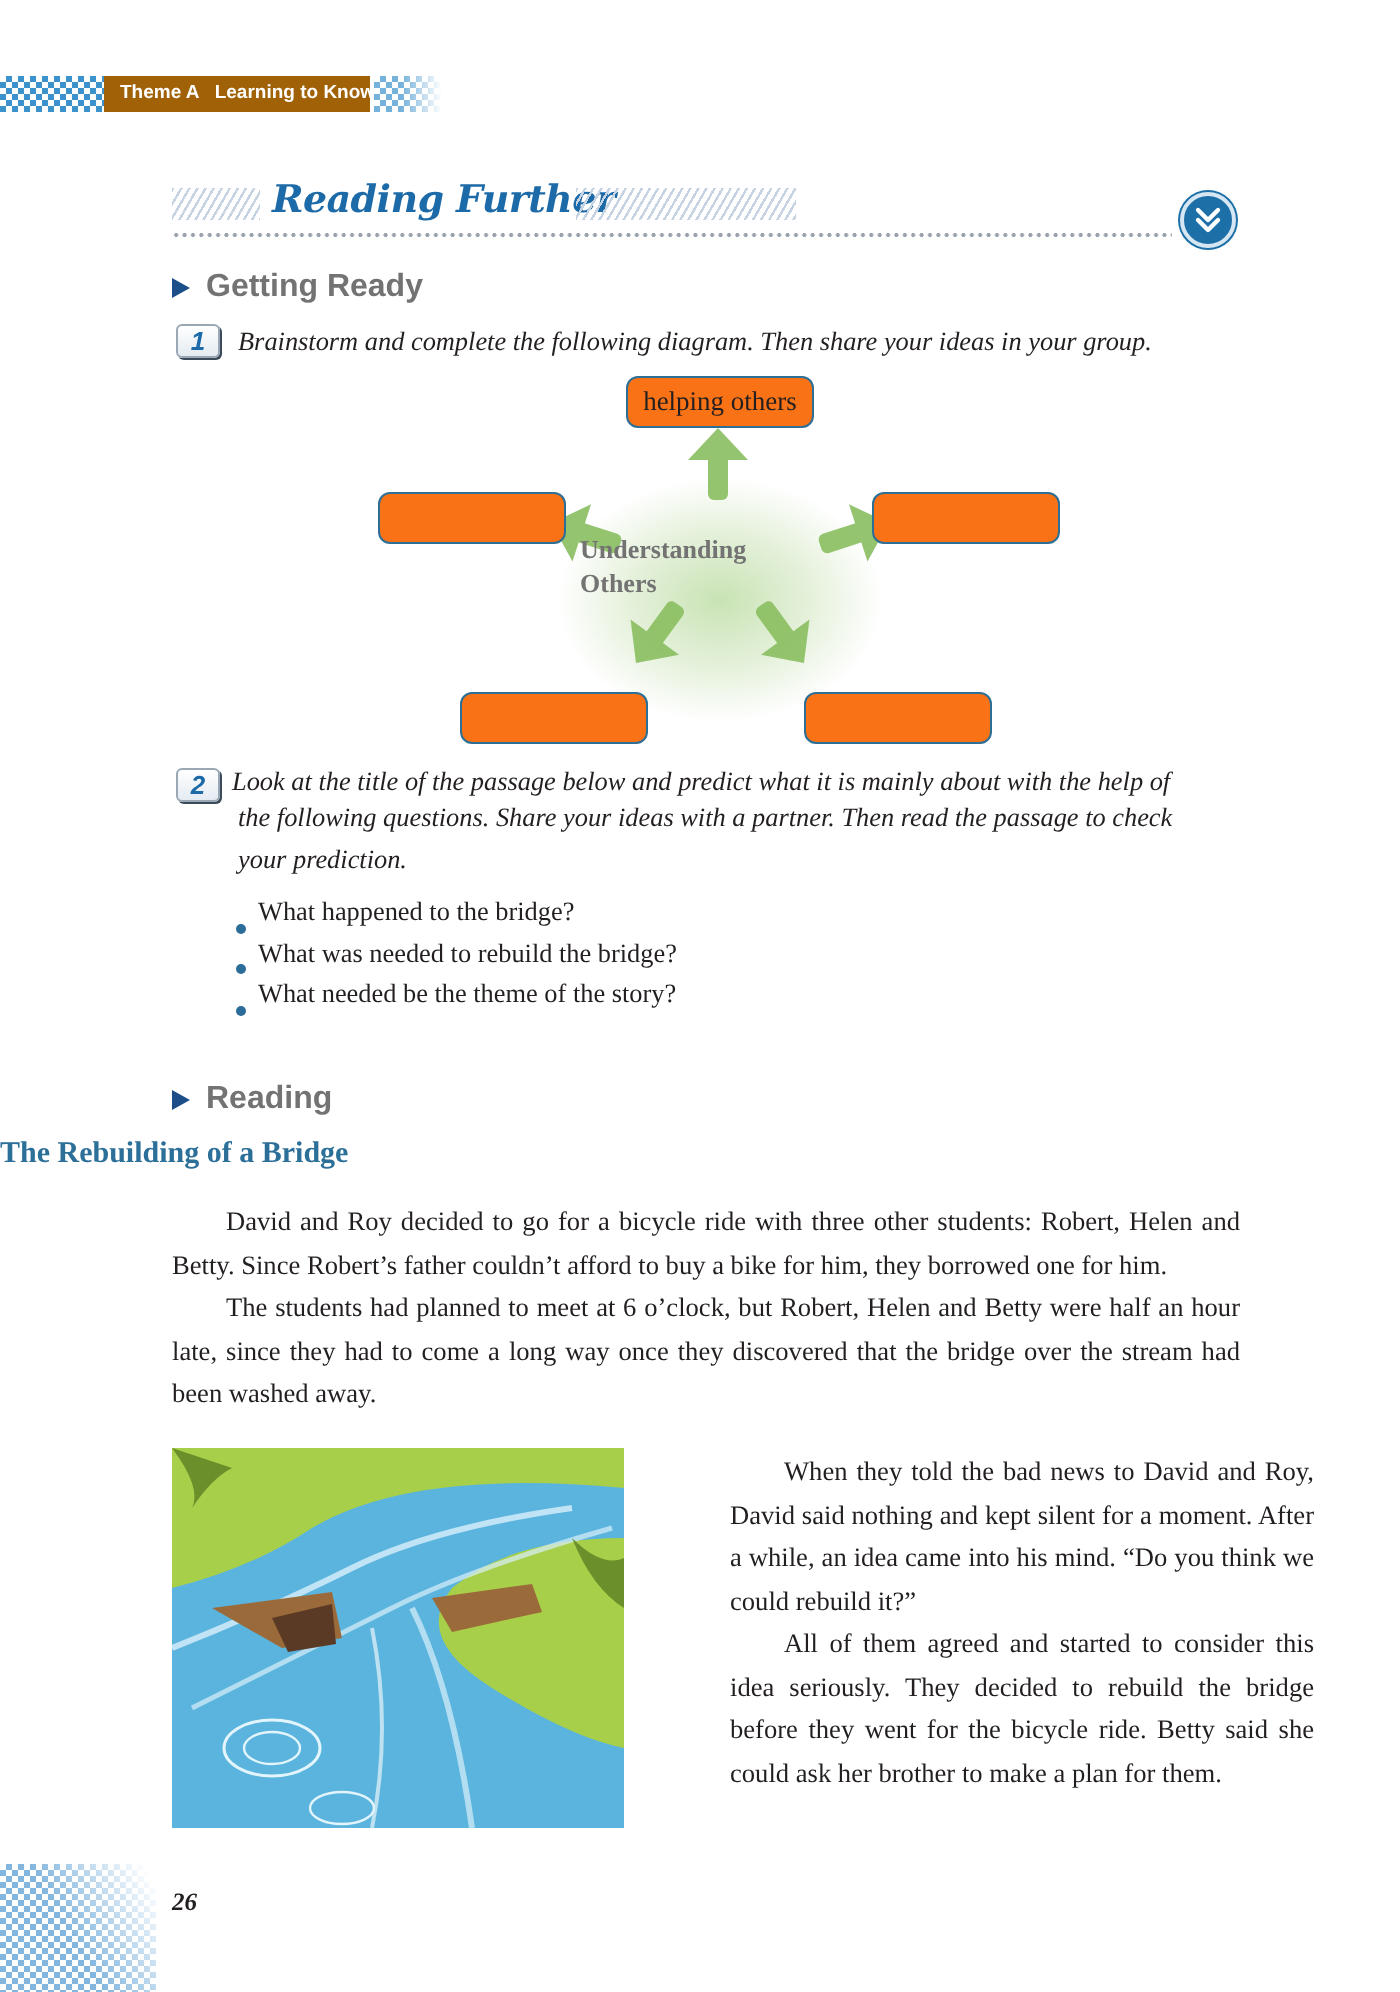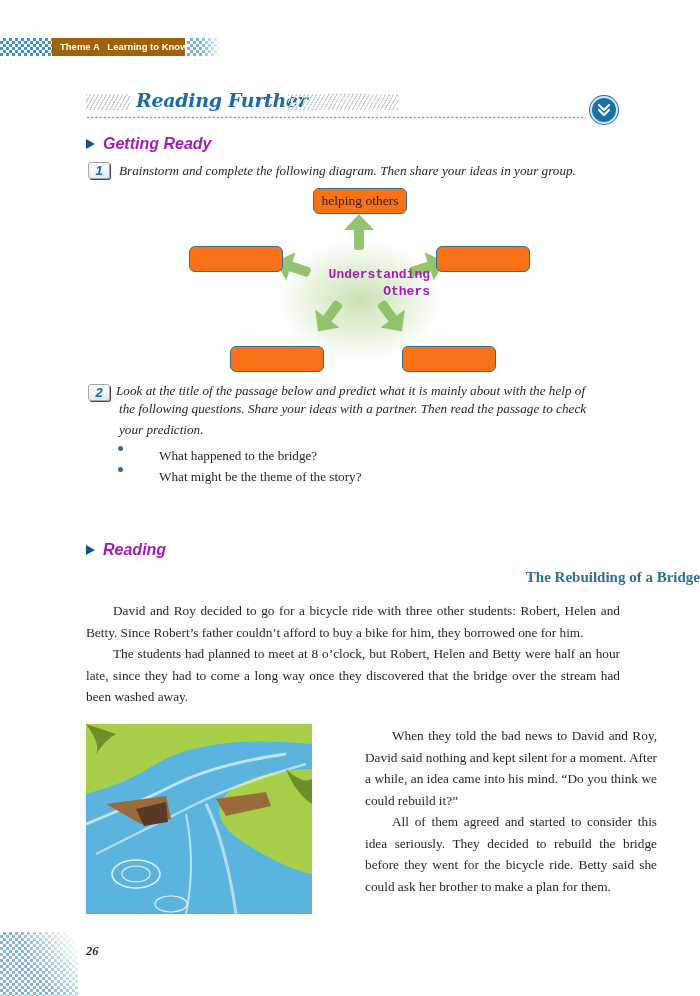--- a/index.html
+++ b/index.html
@@ -30,43 +30,43 @@
   .hatch.left { left: 0; width: 44px; }
   .hatch.right { left: 202px; width: 110px; }
   .section-title { position: absolute; left: 50px; top: 1px; font-family: "DejaVu Serif", serif; font-style: italic; font-weight: bold;
     font-size: 19px; color: #1c6aa8; letter-spacing: -0.3px; }
   .dots { position: absolute; left: 0; top: 28px; width: 500px; height: 3px;
     background-image: radial-gradient(circle, #9aa3ad 0.9px, transparent 1.1px); background-size: 4.2px 3px; }
   .down-btn { position: absolute; left: 504px; top: 8px; width: 28px; height: 28px; border-radius: 50%;
     background: #1d6fa8; border: 2px solid #d6e6f2; box-shadow: 0 0 0 1px #1d6fa8; display: flex; align-items: center; justify-content: center; cursor: pointer; }
 
   
-  .subhead { position: absolute; left: 86px; font-family: "Liberation Sans", sans-serif; font-weight: bold; font-size: 16px; color: #a21caf; display: flex; align-items: center; font-style: italic; }
+  .subhead { position: absolute; left: 86px; font-family: "Liberation Sans", sans-serif; font-weight: bold; font-size: 16px; color: #737373; display: flex; align-items: center; }
   .subhead .tri { display: inline-block; width: 0; height: 0; border-top: 5px solid transparent; border-bottom: 5px solid transparent; border-left: 9px solid #1c4f8a; margin-right: 8px; }
 
   
   .num-badge { position: absolute; width: 22px; height: 17px; border: 1px solid #9aa8b5; border-radius: 3px; background: linear-gradient(#ffffff, #e4ebf2);
     box-shadow: 1px 1px 0 #3a4a5a; font-family: "Liberation Sans", sans-serif; font-weight: bold; font-style: italic; font-size: 13px; color: #1c6aa8; text-align: center; line-height: 15px; }
   .instr { position: absolute; font-style: italic; font-size: 13.2px; color: #231f20; line-height: 21px; }
 
   
   .diagram { position: absolute; left: 180px; top: 180px; width: 360px; height: 200px; }
   .dbox { position: absolute; width: 94px; height: 26px; border: 1.3px solid #2d6f96; border-radius: 6px; background: #f97316;
     font-size: 13.5px; text-align: center; line-height: 24px; color: #231f20; }
   .center-glow { position: absolute; left: 100px; top: 60px; width: 160px; height: 120px; border-radius: 50%;
     background: radial-gradient(ellipse at center, #c9e3b4 0%, #e5f1db 40%, rgba(255,255,255,0) 72%); }
-  .center-text { position: absolute; left: 110px; top: 86px; width: 140px; text-align: right; font-weight: bold; font-size: 13px; line-height: 17px; color: #a21caf; font-family: Liberation Mono, monospace; }
+  .center-text { position: absolute; left: 110px; top: 86px; width: 140px; text-align: left; font-weight: bold; font-size: 13px; line-height: 17px; color: #737373; }
   .arrows { position: absolute; left: 0; top: 0; width: 360px; height: 200px; }
 
   
   .qlist { position: absolute; left: 118px; top: 446px; list-style: none; }
-  .qlist li { font-size: 13.2px; line-height: 20.5px; display: flex; align-items: flex-start; gap: 30px; }
+  .qlist li { font-size: 13.2px; line-height: 20.5px; display: flex; align-items: flex-end; }
   .qlist .dot { width: 5px; height: 5px; border-radius: 50%; background: #2b6c99; margin-right: 6px; }
 
-  .story-title { position: absolute; left: 0; width: 700px; top: 569px; text-align: right; font-family: "Liberation Serif", serif; font-weight: bold; font-size: 15px; color: #2c6f98; }
+  .story-title { position: absolute; left: 0; width: 700px; top: 569px; text-align: left; font-family: "Liberation Serif", serif; font-weight: bold; font-size: 15px; color: #2c6f98; }
 
   .para { position: absolute; font-size: 13.3px; line-height: 21.5px; text-align: justify; color: #231f20; }
   .para p { text-indent: 27px; }
 
   .illustration { position: absolute; left: 86px; top: 724px; width: 226px; height: 190px; overflow: hidden; }
 
   .page-num { position: absolute; left: 86px; top: 944px; font-family: Liberation Serif, serif; font-weight: bold; font-style: italic; font-size: 12.5px; color: #231f20; }
   .checker-bottom { position: absolute; left: 0; top: 932px; width: 78px; height: 64px;
     background-image:
       linear-gradient(45deg, #5a9ed3 25%, transparent 25%, transparent 75%, #5a9ed3 75%),
@@ -152,34 +152,38 @@
 <div class="instr" style="left:119px; top:398px;">the following questions. Share your ideas with a partner. Then read the passage to check</div>
 <div class="instr" style="left:119px; top:419px;">your prediction.</div>
 
 <ul class="qlist">
   <li>
       <span class="dot"></span>
       <span>What happened to the bridge?</span>
     </li>
   <li>
       <span class="dot"></span>
-      <span>What might be the theme of the story?</span>
+      <span>What was needed to rebuild the bridge?</span>
+    </li>
+  <li>
+      <span class="dot"></span>
+      <span>What needed be the theme of the story?</span>
     </li>
 </ul>
 
 <div class="subhead" style="top:541px;">
   <span class="tri"></span>
   <span>Reading</span>
 </div>
 
 <div class="story-title">The Rebuilding of a Bridge</div>
 
 <div class="para" style="left:86px; top:600px; width:534px;">
   <p>David and Roy decided to go for a bicycle ride with three other students: Robert, Helen and Betty. Since Robert’s father couldn’t afford to buy a bike for him, they borrowed one for him.</p>
-  <p>The students had planned to meet at 8 o’clock, but Robert, Helen and Betty were half an hour late, since they had to come a long way once they discovered that the bridge over the stream had been washed away.</p>
+  <p>The students had planned to meet at 6 o’clock, but Robert, Helen and Betty were half an hour late, since they had to come a long way once they discovered that the bridge over the stream had been washed away.</p>
 </div>
 
 <div class="illustration">
   <svg width="226" height="190" viewBox="0 0 226 190">
     <rect width="226" height="190" fill="#a8cf4a"></rect>
     <path d="M0,70 Q40,60 70,40 Q120,10 226,20 L226,45 Q170,45 140,70 Q120,95 160,120 Q200,145 226,150 L226,190 L0,190 Z" fill="#5bb4dd"></path>
     <path d="M0,100 Q50,80 90,60 Q130,40 200,30" stroke="#d9f0fb" stroke-width="3" fill="none" opacity="0.8"></path>
     <path d="M10,130 Q70,100 110,80 Q150,60 220,40" stroke="#d9f0fb" stroke-width="2.5" fill="none" opacity="0.7"></path>
     <path d="M120,80 Q140,120 150,190" stroke="#d9f0fb" stroke-width="3" fill="none" opacity="0.7"></path>
     <path d="M100,90 Q110,140 100,190" stroke="#ffffff" stroke-width="2" fill="none" opacity="0.6"></path>

